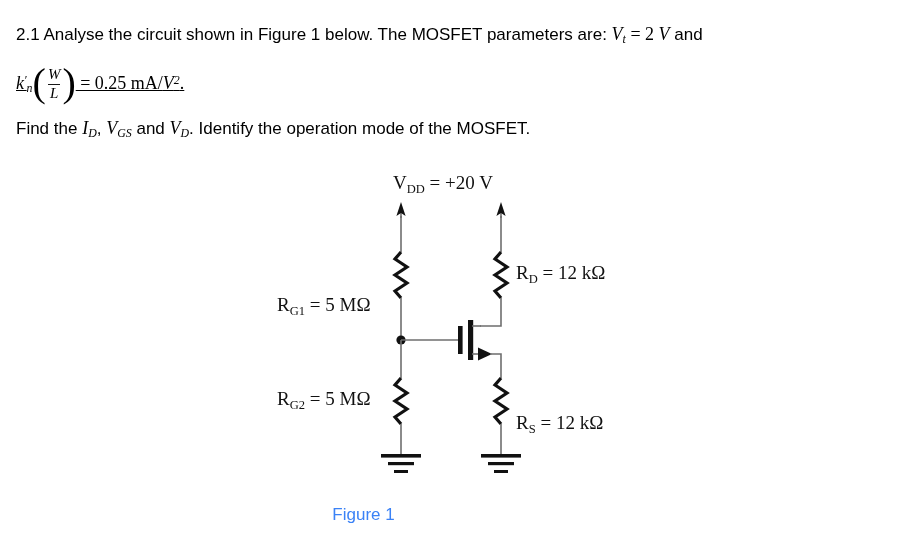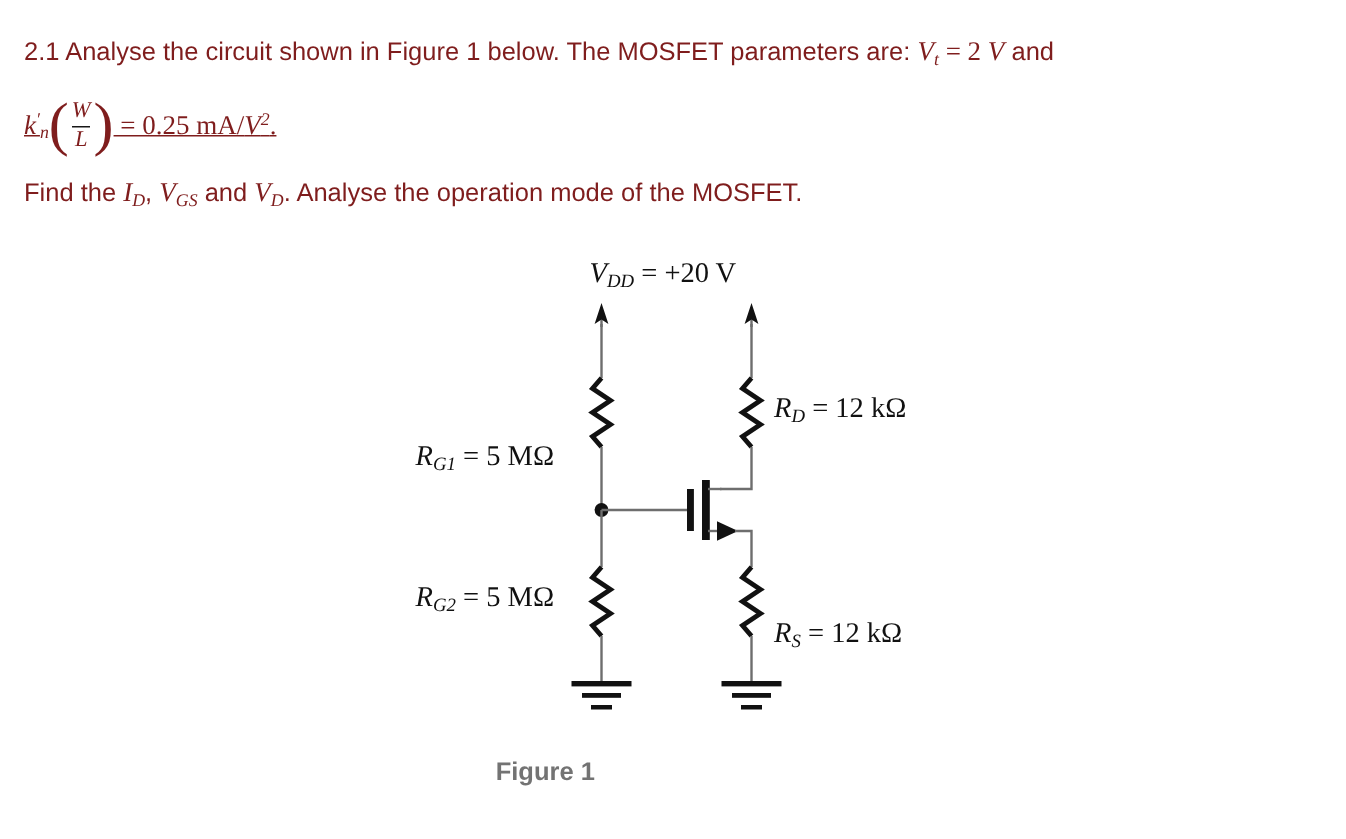--- a/index.html
+++ b/index.html
@@ -15,21 +15,21 @@
     font-family: "Liberation Sans", sans-serif;
     color: #1a1a1a;
   }
 
   
   .qtext {
     position: absolute;
     left: 16px;
     font-size: 17px;
     line-height: 1.35;
-    color: #7f1d1d;
+    color: #000000;
     white-space: nowrap;
   }
   #line1 { top: 22px; }
   #line2 { top: 58px; text-decoration: underline; }
   #line3 { top: 116px; }
 
   .serif-it {
     font-family: "Liberation Serif", serif;
     font-style: italic;
     font-size: 18px;
@@ -93,54 +93,54 @@
   }
   #circuit svg { display: block; }
 
   .clabel {
     position: absolute;
     font-family: "Liberation Serif", serif;
     font-size: 19px;
     color: #111111;
     white-space: nowrap;
   }
-  .clabel .it { font-style: italic; }
+  .clabel .it { }
 
   #lbl-vdd  { left: 393px; top: 172px; }
   #lbl-rg1  { left: 277px; top: 262px; text-align: right; margin-top: 32px; }
   #lbl-rd   { left: 516px; top: 262px; }
   #lbl-rg2  { left: 277px; top: 388px; text-align: left; }
   #lbl-rs   { left: 516px; top: 412px; }
 
   #figcap {
     position: absolute;
     left: 0;
     top: 505px;
     width: 727px;
     text-align: center;
     font-family: "Liberation Sans", sans-serif;
-    font-weight: bold;
+    font-weight: normal;
     font-size: 17px;
-    color: #737373;
+    color: #3b82f6;
   }
   #figcap span { display: inline-block; }
 </style>
 </head>
 <body>
 
 <div class="qtext" id="line1">
   <span>2.1 Analyse the circuit shown in Figure 1 below. The MOSFET parameters are: </span><span class="serif-it"><span>V</span><sub>t</sub></span><span class="serif-up"> = 2 </span><span class="serif-it">V</span><span> and</span>
 </div>
 
 <div class="qtext" id="line2">
   <span class="serif-it"><span>k</span><sup>′</sup><sub>n</sub></span><span class="frac-group"><span class="paren">(</span><span class="frac"><span class="num">W</span><span class="bar"></span><span class="den">L</span></span><span class="paren">)</span></span><span class="serif-up"> = 0.25 mA/</span><span class="serif-it"><span>V</span><sup>2</sup></span><span class="serif-up">.</span>
 </div>
 
 <div class="qtext" id="line3">
-  <span>Find the </span><span class="serif-it"><span>I</span><sub>D</sub></span><span>, </span><span class="serif-it"><span>V</span><sub>GS</sub></span><span> and </span><span class="serif-it"><span>V</span><sub>D</sub></span><span>. Analyse the operation mode of the MOSFET.</span>
+  <span>Find the </span><span class="serif-it"><span>I</span><sub>D</sub></span><span>, </span><span class="serif-it"><span>V</span><sub>GS</sub></span><span> and </span><span class="serif-it"><span>V</span><sub>D</sub></span><span>. Identify the operation mode of the MOSFET.</span>
 </div>
 
 <div id="circuit">
 
   <svg width="897" height="360" viewBox="0 0 897 360">
     <defs>
       <marker id="uparrow" markerWidth="9" markerHeight="12" refX="4.5" refY="11" orient="auto-start-reverse">
         <path d="M4.5 0 L9 12 L4.5 9.5 L0 12 Z" fill="#111111"></path>
       </marker>
     </defs>

